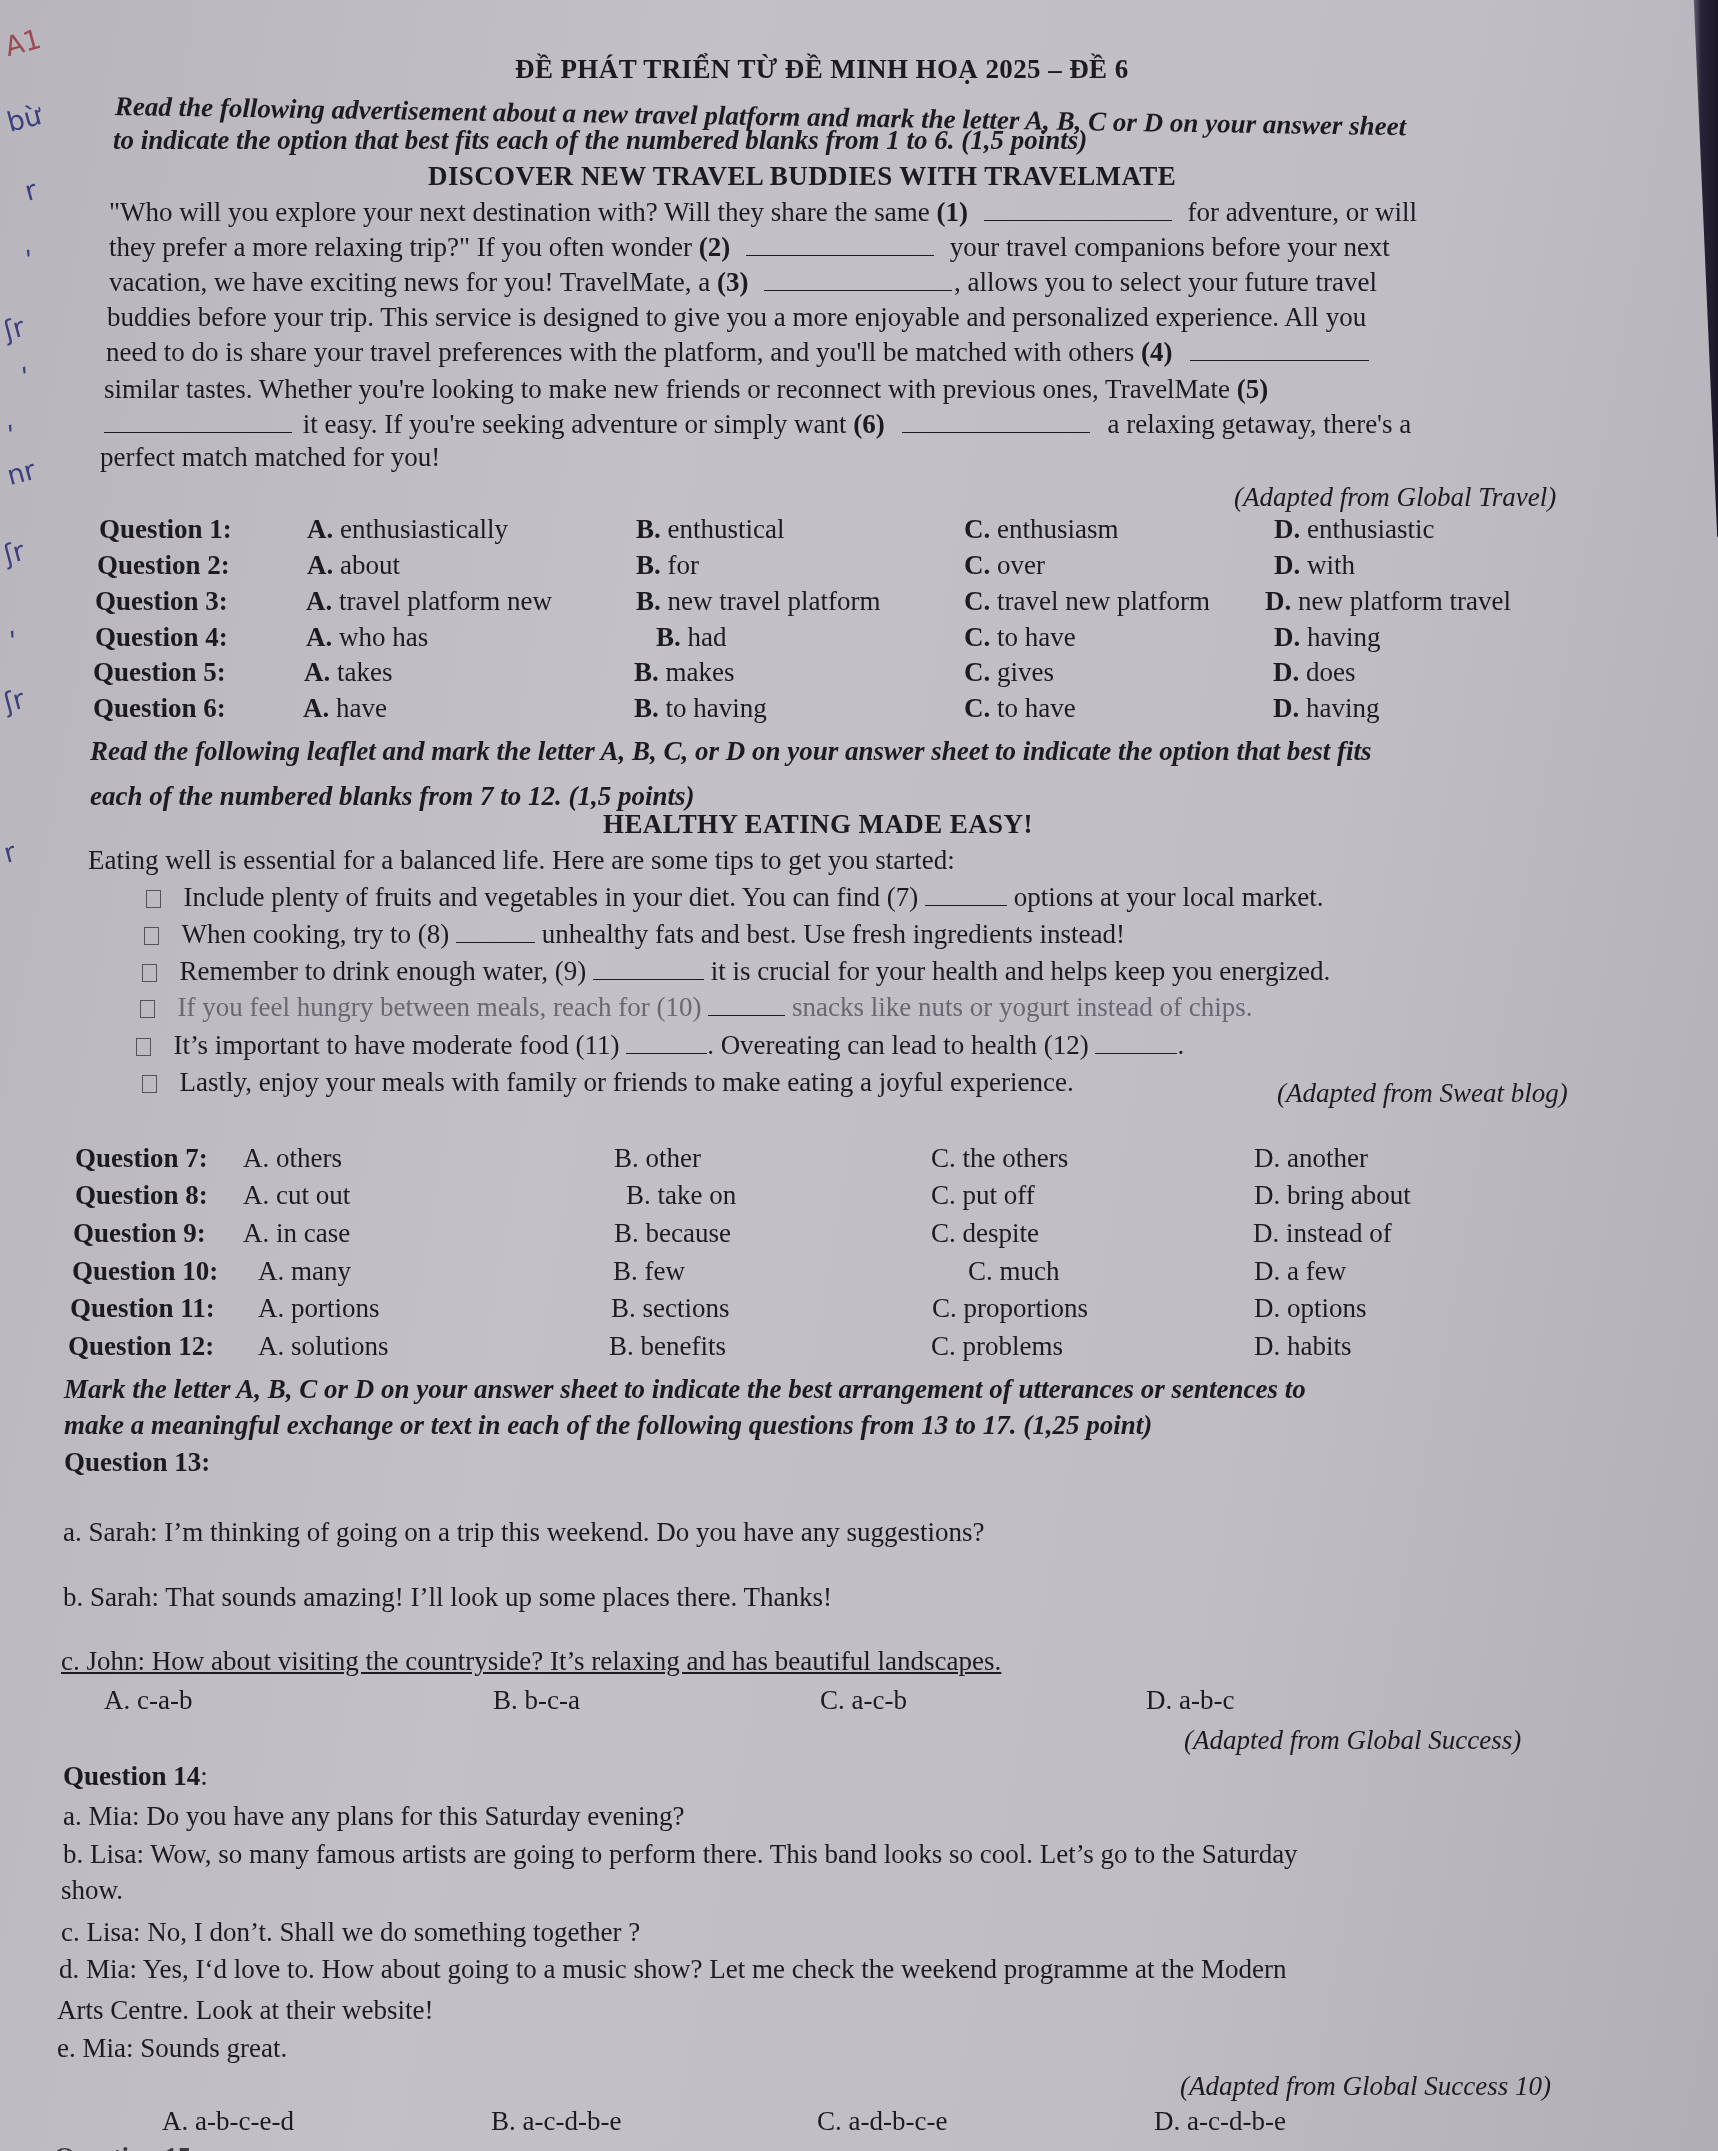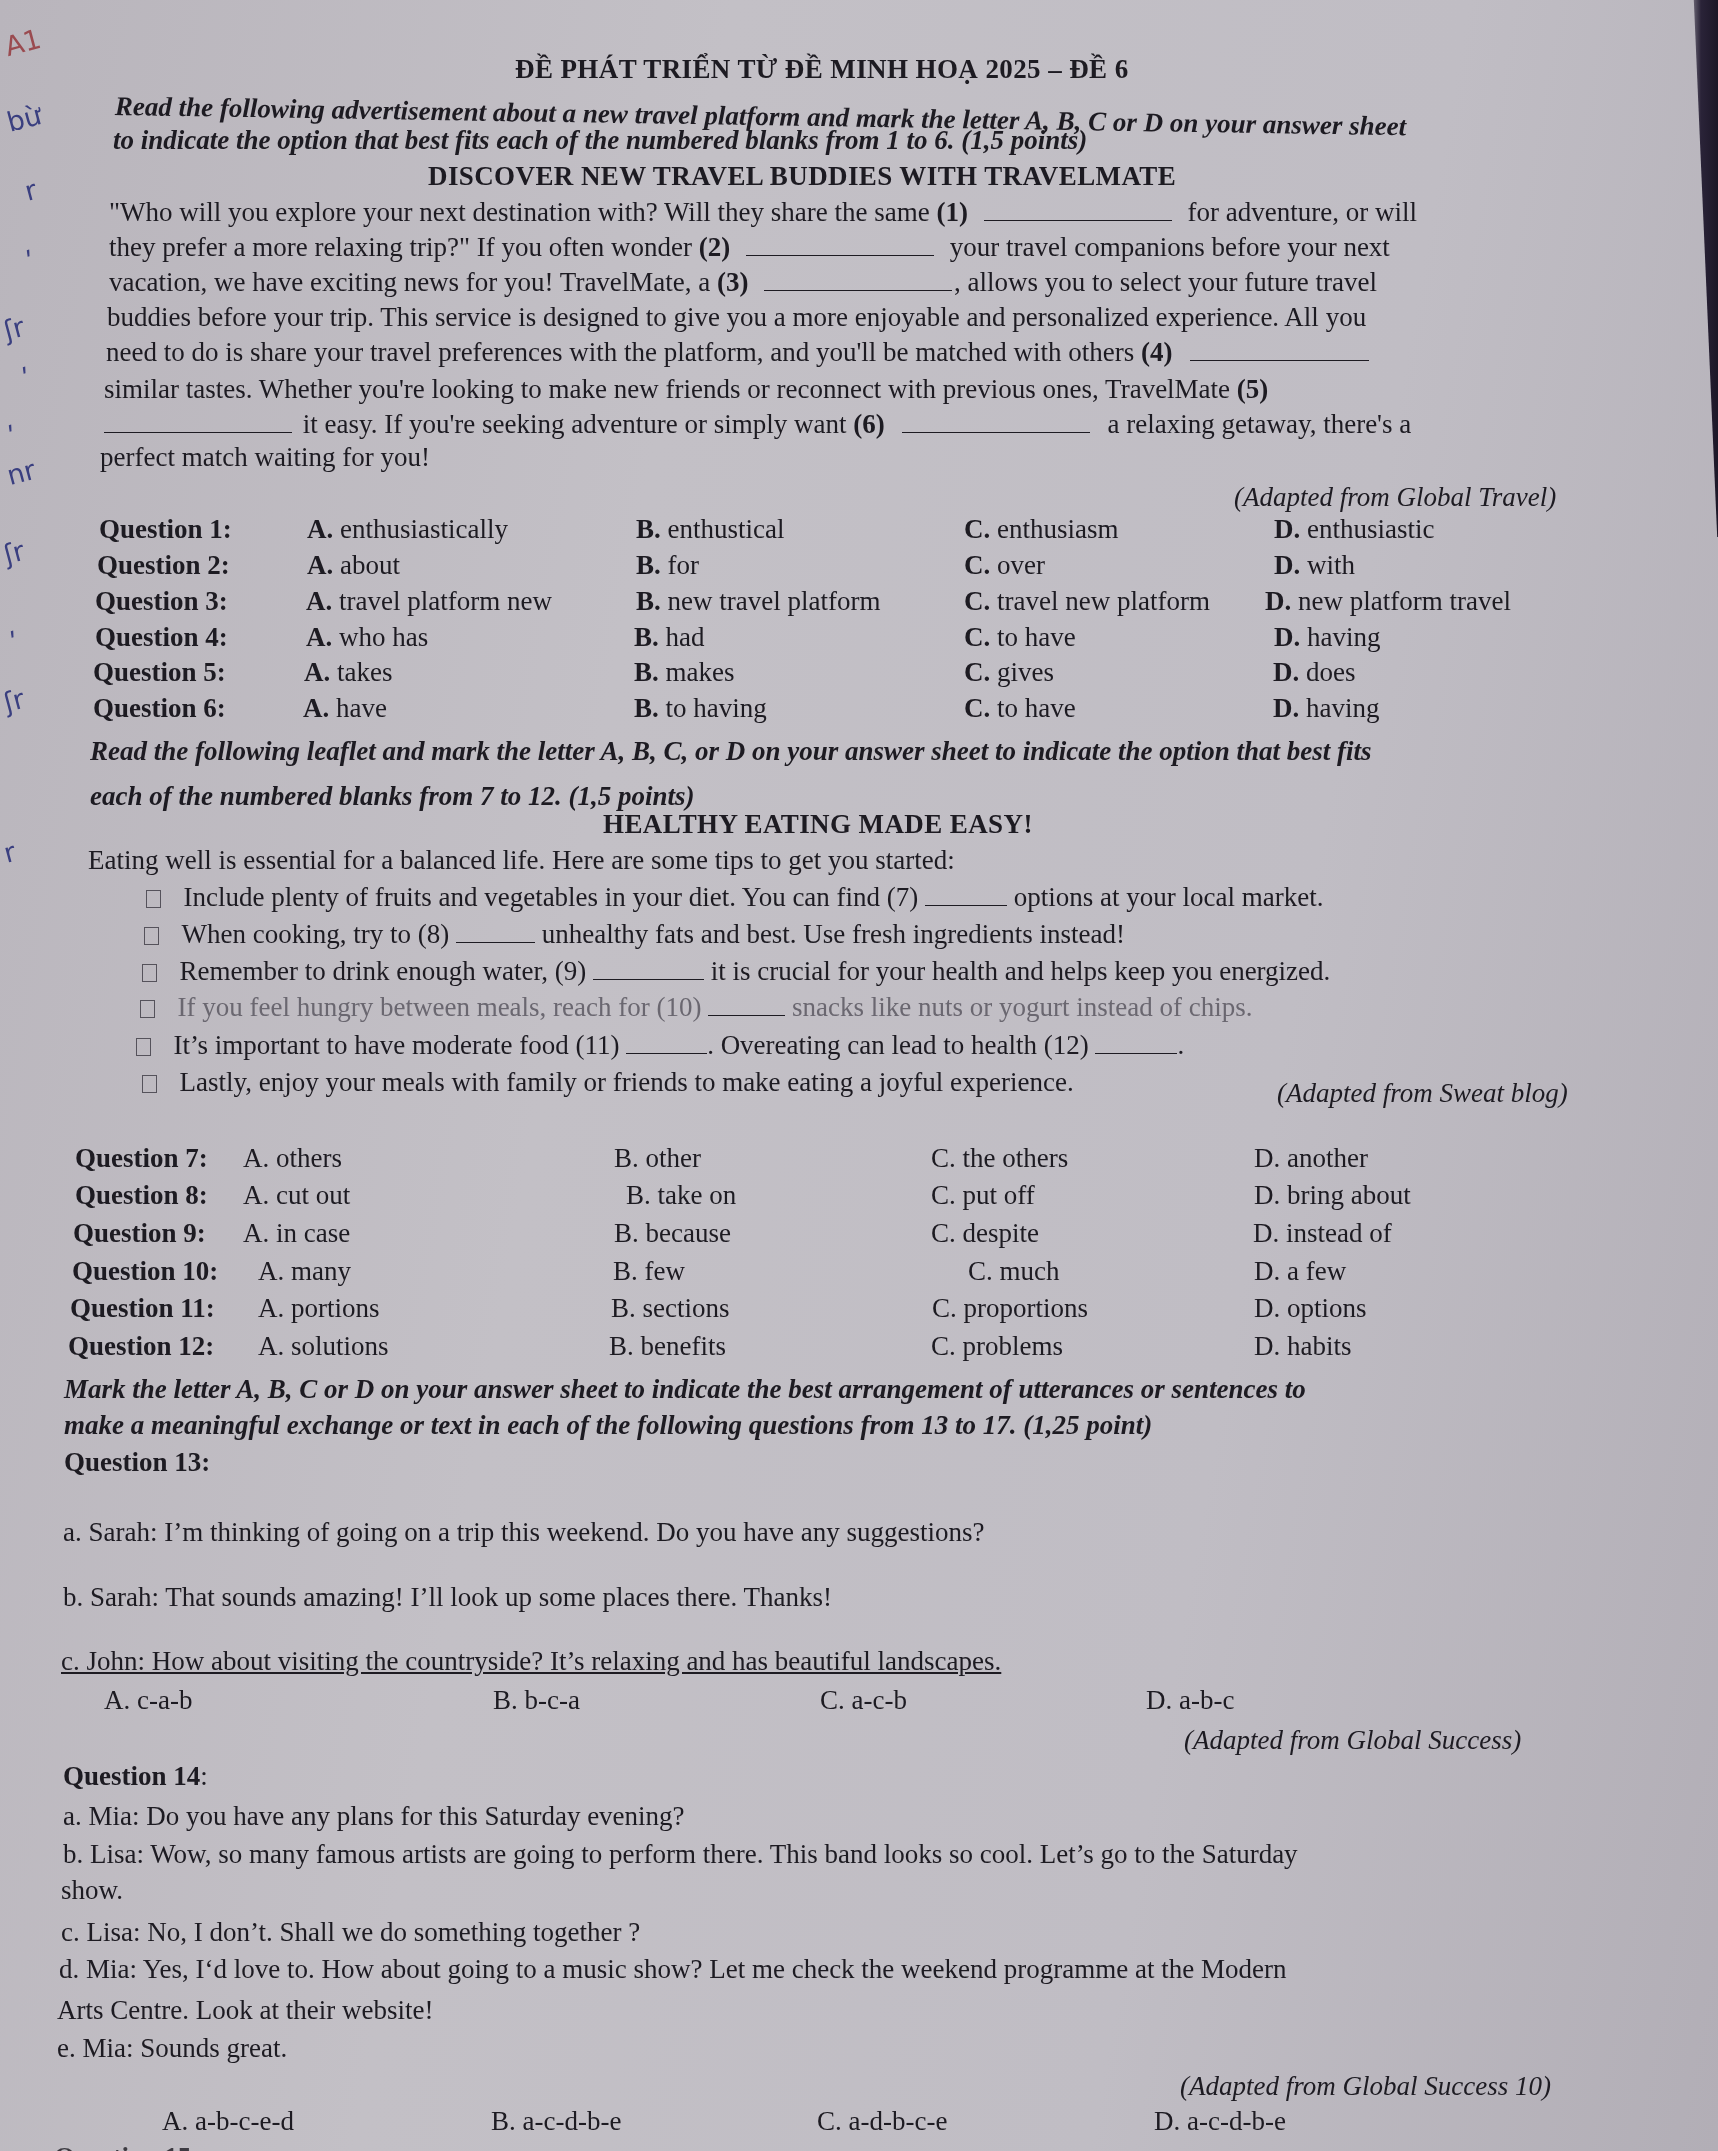--- a/index.html
+++ b/index.html
@@ -80,21 +80,21 @@
     <span class="blank" style="width:179px;margin-left:10.7px;"></span>
   </div>
   <div class="abs body" style="left:104px;top:374px;">
     <span>similar tastes. Whether you're looking to make new friends or reconnect with previous ones, TravelMate </span><span class="bold">(5)</span>
   </div>
   <div class="abs body" style="left:104px;top:409px;">
     <span class="blank" style="width:188px;margin-right:10.7px;"></span><span>it easy. If you're seeking adventure or simply want </span><span class="bold">(6)</span>
     <span class="blank" style="width:188px;margin:0 10.7px;"></span>
     <span>a relaxing getaway, there's a</span>
   </div>
-  <div class="abs body" style="left:100px;top:442px;">perfect match waiting for you!</div>
+  <div class="abs body" style="left:100px;top:442px;">perfect match matched for you!</div>
   <div class="abs body ital" style="left:1234px;top:482px;">(Adapted from Global Travel)</div>
 
   <div class="qrow" style="left:99px;top:514px;">
     <span class="q">Question 1:</span>
     <span class="opt" style="left:208px;"><b>A.</b> <span>enthusiastically</span></span>
     <span class="opt" style="left:537px;"><b>B.</b> <span>enthustical</span></span>
     <span class="opt" style="left:865px;"><b>C.</b> <span>enthusiasm</span></span>
     <span class="opt" style="left:1175px;"><b>D.</b> <span>enthusiastic</span></span>
   </div>
   <div class="qrow" style="left:97px;top:550px;">
@@ -107,21 +107,21 @@
   <div class="qrow" style="left:95px;top:586px;">
     <span class="q">Question 3:</span>
     <span class="opt" style="left:211px;"><b>A.</b> <span>travel platform new</span></span>
     <span class="opt" style="left:541px;"><b>B.</b> <span>new travel platform</span></span>
     <span class="opt" style="left:869px;"><b>C.</b> <span>travel new platform</span></span>
     <span class="opt" style="left:1170px;"><b>D.</b> <span>new platform travel</span></span>
   </div>
   <div class="qrow" style="left:95px;top:622px;">
     <span class="q">Question 4:</span>
     <span class="opt" style="left:211px;"><b>A.</b> <span>who has</span></span>
-    <span class="opt" style="left:539px;"><b>B.</b> <span>had</span></span>
+    <span class="opt" style="left:561px;"><b>B.</b> <span>had</span></span>
     <span class="opt" style="left:869px;"><b>C.</b> <span>to have</span></span>
     <span class="opt" style="left:1179px;"><b>D.</b> <span>having</span></span>
   </div>
   <div class="qrow" style="left:93px;top:657px;">
     <span class="q">Question 5:</span>
     <span class="opt" style="left:211px;"><b>A.</b> <span>takes</span></span>
     <span class="opt" style="left:541px;"><b>B.</b> <span>makes</span></span>
     <span class="opt" style="left:871px;"><b>C.</b> <span>gives</span></span>
     <span class="opt" style="left:1180px;"><b>D.</b> <span>does</span></span>
   </div>

